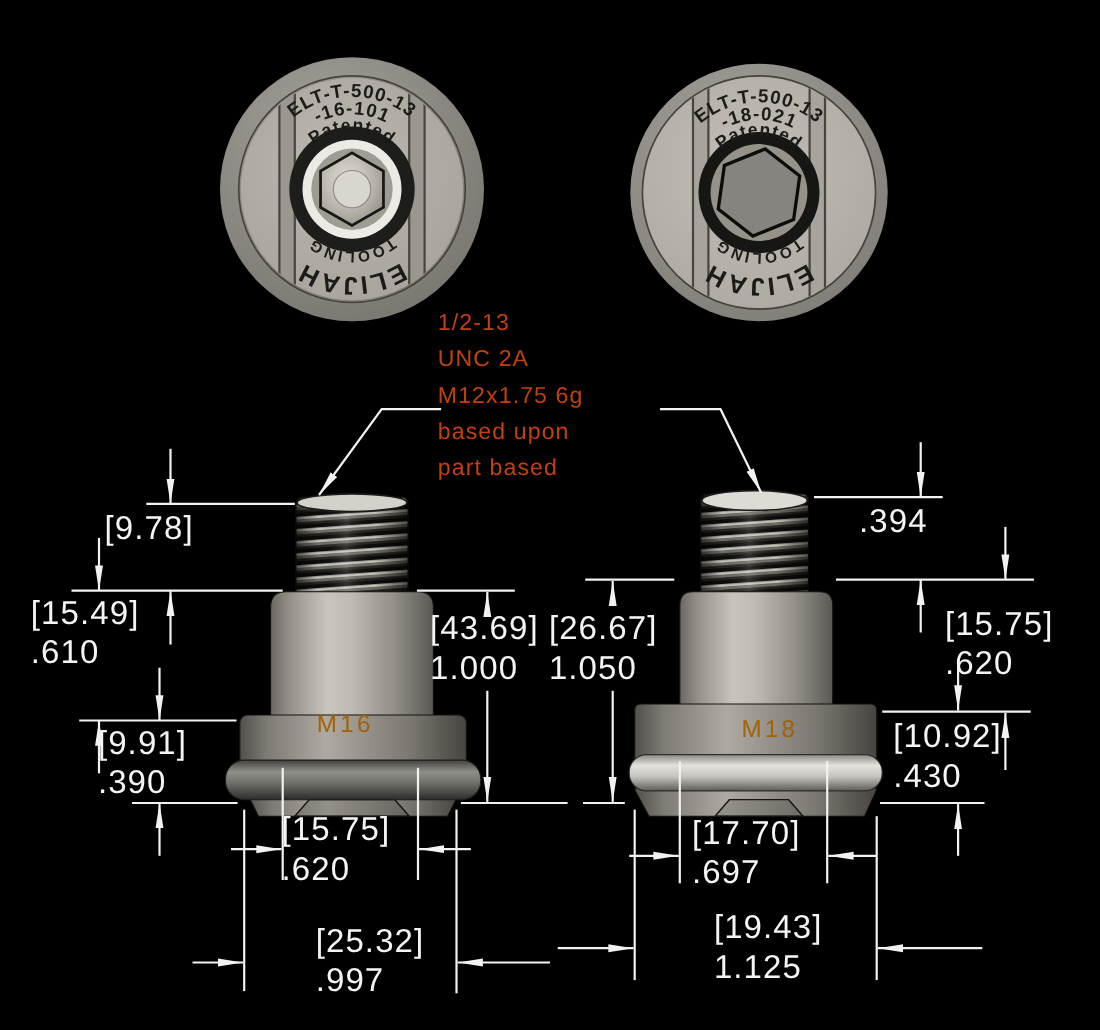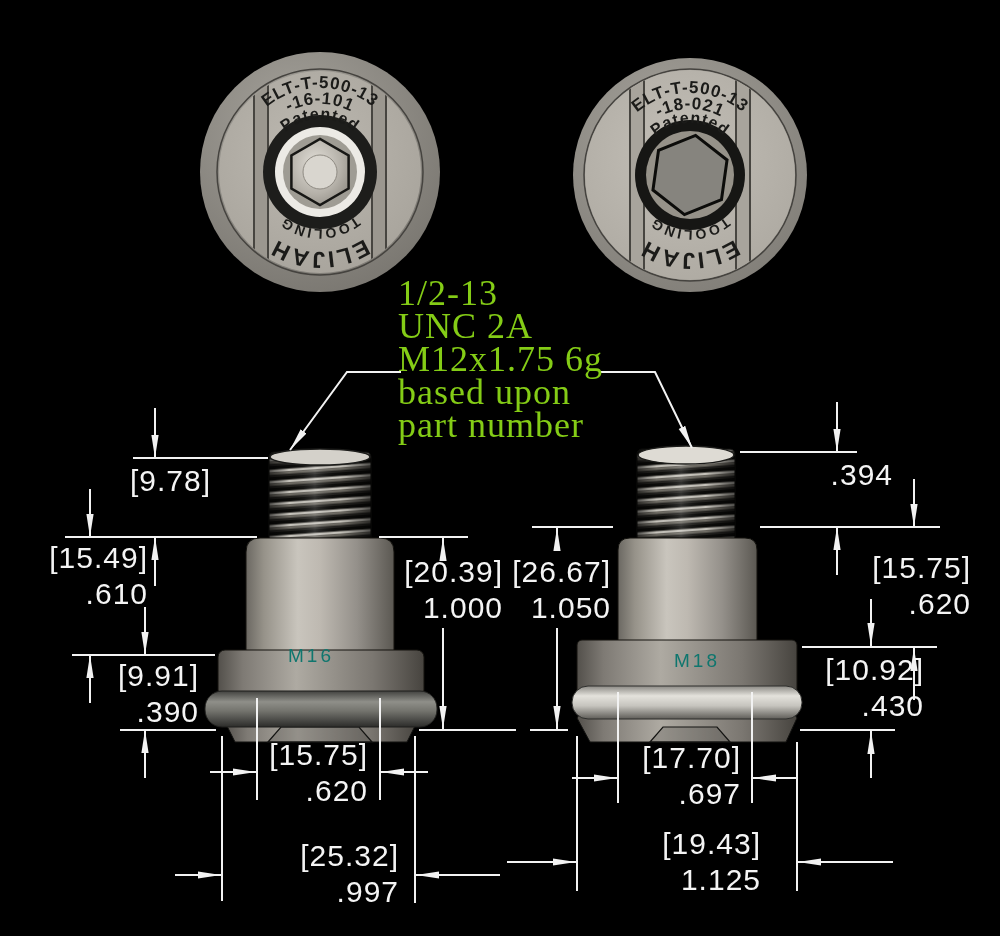--- a/index.html
+++ b/index.html
@@ -1,22 +1,22 @@
 <!DOCTYPE html>
 <html><head>
 <meta charset="utf-8">
 <style>
   html,body{margin:0;padding:0;background:#000;}
   .canvas{position:relative;width:1000px;height:936px;background:#000;overflow:hidden;
           font-family:"Liberation Sans",sans-serif;}
   svg text{font-family:"Liberation Sans",sans-serif;}
-  .dim{position:absolute;display:flex;flex-direction:column;text-align:right;
+  .dim{position:absolute;display:flex;flex-direction:column;text-align:left;
        color:#f4f4f4;font-size:30px;line-height:36px;letter-spacing:1px;white-space:nowrap;}
-  .note{position:absolute;color:#84cc16;font-size:36px;line-height:33px;letter-spacing:1px;font-family:Liberation Serif, serif;}
-  .partlabel{position:absolute;color:#0f766e;font-size:19px;letter-spacing:3px;}
+  .note{position:absolute;color:#c2410c;font-size:21px;line-height:33px;letter-spacing:1px;}
+  .partlabel{position:absolute;color:#a16207;font-size:22px;letter-spacing:3px;}
 </style>
 </head>
 <body>
 
 <div class="canvas">
 
 <svg width="1000" height="936" viewBox="0 0 1000 936" style="position:absolute;left:0;top:0">
   <defs>
     <marker id="ah" viewBox="0 0 24 10" refX="23" refY="5" markerWidth="24" markerHeight="10" orient="auto" markerUnits="userSpaceOnUse">
       <path d="M23,5 L0,1.4 L0,8.6 Z" fill="#f2f2f2"></path>
@@ -228,39 +228,39 @@
     <polyline points="401,372 347,372 290,450" marker-end="url(#ah)"></polyline>
     <polyline points="600,372 655,372 692,448" marker-end="url(#ah)"></polyline>
   </g>
 </svg>
 
 <div class="note" style="left:398px;top:277px">
   <div>1/2-13</div>
   <div>UNC 2A</div>
   <div>M12x1.75 6g</div>
   <div>based upon</div>
-  <div>part number</div>
+  <div>part based</div>
 </div>
 
 <div class="partlabel" style="left:288px;top:645px">M16</div>
 <div class="partlabel" style="left:674px;top:650px">M18</div>
 
 <div class="dim" style="left:95px;top:463px;width:116px">
   <span>[9.78]</span>
 </div>
 <div class="dim" style="left:28px;top:540px;width:120px">
   <span>[15.49]</span>
   <span>.610</span>
 </div>
 <div class="dim" style="left:89px;top:658px;width:110px">
   <span>[9.91]</span>
   <span>.390</span>
 </div>
 <div class="dim" style="left:391px;top:554px;width:112px">
-  <span>[20.39]</span>
+  <span>[43.69]</span>
   <span>1.000</span>
 </div>
 <div class="dim" style="left:499px;top:554px;width:112px">
   <span>[26.67]</span>
   <span>1.050</span>
 </div>
 <div class="dim" style="left:781px;top:457px;width:112px">
   <span>.394</span>
 </div>
 <div class="dim" style="left:859px;top:550px;width:112px">

